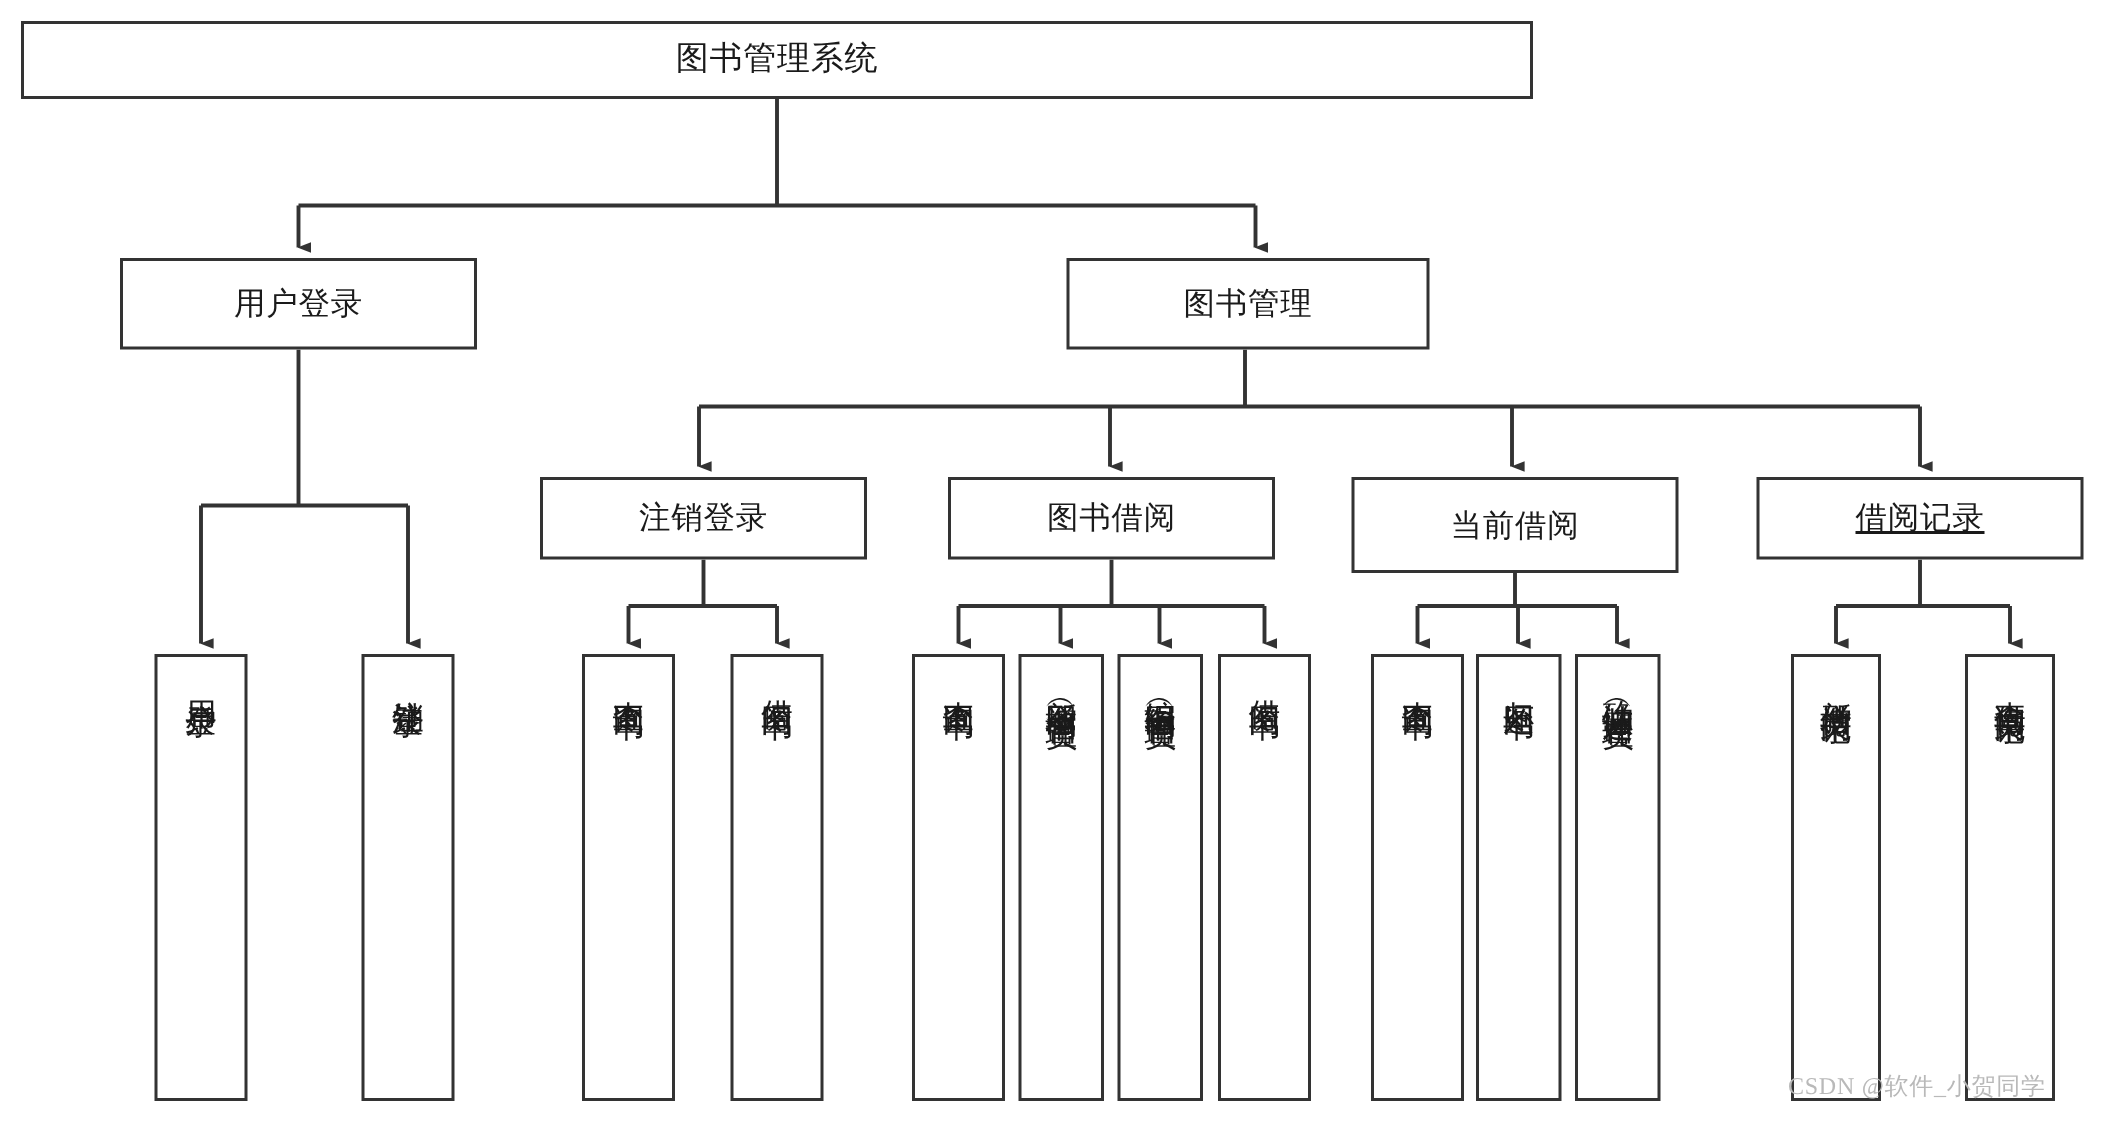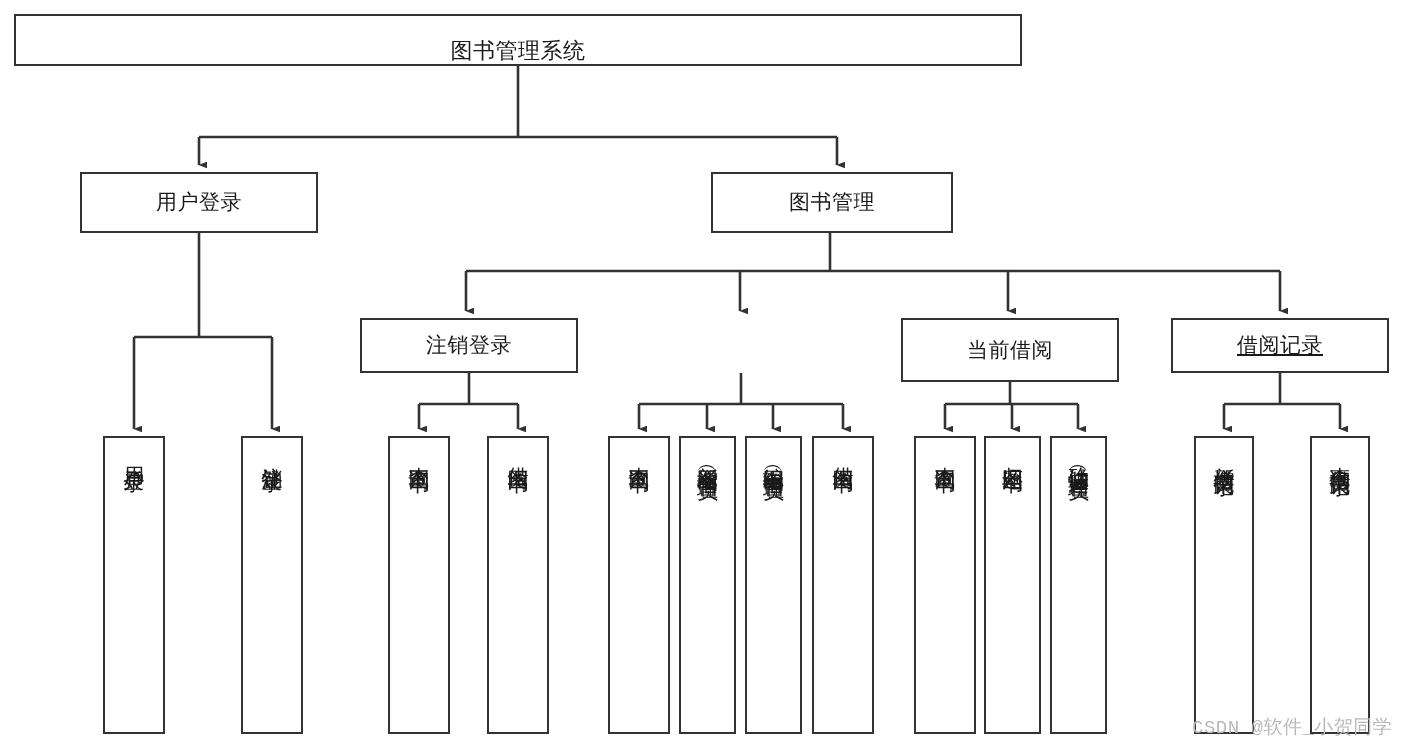--- a/index.html
+++ b/index.html
@@ -59,25 +59,25 @@
     writing-mode: vertical-rl;
     text-orientation: upright;
     font-size: 21px;
     letter-spacing: 2px;
     line-height: 1.05;
     margin: 0 auto;
   }
   .watermark {
     position: absolute;
     color: #b9b9b9;
-    font-size: 19px;
+    font-size: 16px;
     letter-spacing: 0.5px;
     white-space: nowrap;
     z-index: 5;
-    font-family: Liberation Mono, monospace;
+    font-family: Liberation Serif, serif;
   }
 </style>
 </head>
 <body>
 
 <div id="diagram-root" style="background: rgb(255, 255, 255);">
 
   <svg id="edge-layer" width="1405" height="747" viewBox="0 0 1405 747" xmlns="http://www.w3.org/2000/svg">
     <defs>
       <marker id="arrowhead" markerWidth="7" markerHeight="9" refX="3.5" refY="8.4" orient="auto" markerUnits="userSpaceOnUse">
@@ -133,34 +133,37 @@
     </g>
 
     <g stroke="#333333" stroke-width="2.6" fill="none">
       <path d="M 1280,373 L 1280,404"></path>
       <path d="M 1224,404 L 1340,404"></path>
       <path d="M 1224,404 L 1224,429" marker-end="url(#arrowhead)"></path>
       <path d="M 1340,404 L 1340,429" marker-end="url(#arrowhead)"></path>
     </g>
   </svg>
 
-  <div class="node root horizontal" style="left: 14px; top: 14px; width: 1008px; height: 52px; border-color: rgb(51, 51, 51); background: rgb(255, 255, 255); color: rgb(26, 26, 26); align-items: flex-end;">
+  <div class="node root horizontal" style="left: 14px; top: 14px; width: 1008px; height: 52px; border-color: rgb(51, 51, 51); background: rgb(255, 255, 255); color: rgb(26, 26, 26);">
     <span class="node-label">图书管理系统</span>
   </div>
 
   <div class="node horizontal" style="left: 80px; top: 172px; width: 238px; height: 61px; border-color: rgb(51, 51, 51); background: rgb(255, 255, 255); color: rgb(26, 26, 26);">
     <span class="node-label">用户登录</span>
   </div>
   <div class="node horizontal" style="left: 711px; top: 172px; width: 242px; height: 61px; border-color: rgb(51, 51, 51); background: rgb(255, 255, 255); color: rgb(26, 26, 26);">
     <span class="node-label">图书管理</span>
   </div>
 
   <div class="node horizontal" style="left: 360px; top: 318px; width: 218px; height: 55px; border-color: rgb(51, 51, 51); background: rgb(255, 255, 255); color: rgb(26, 26, 26);">
     <span class="node-label">注销登录</span>
   </div>
+  <div class="node horizontal" style="left: 632px; top: 318px; width: 218px; height: 55px; border-color: rgb(51, 51, 51); background: rgb(255, 255, 255); color: rgb(26, 26, 26);">
+    <span class="node-label">图书借阅</span>
+  </div>
   <div class="node horizontal" style="left: 901px; top: 318px; width: 218px; height: 64px; border-color: rgb(51, 51, 51); background: rgb(255, 255, 255); color: rgb(26, 26, 26);">
     <span class="node-label">当前借阅</span>
   </div>
   <div class="node horizontal" style="left: 1171px; top: 318px; width: 218px; height: 55px; border-color: rgb(51, 51, 51); background: rgb(255, 255, 255); color: rgb(26, 26, 26); text-decoration: underline;">
     <span class="node-label">借阅记录</span>
   </div>
 
   <div class="node vertical" style="left: 103px; top: 436px; width: 62px; height: 298px; border-color: rgb(51, 51, 51); background: rgb(255, 255, 255); color: rgb(26, 26, 26);">
     <span class="node-label">用户登录</span>
   </div>

